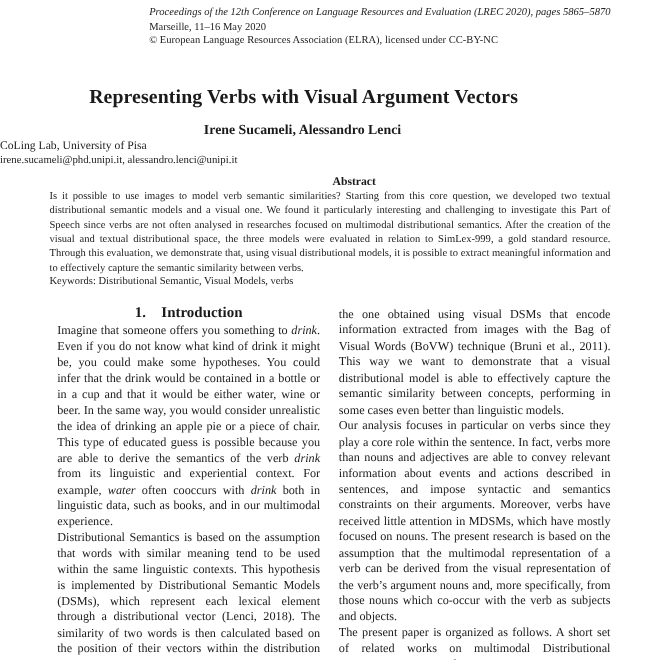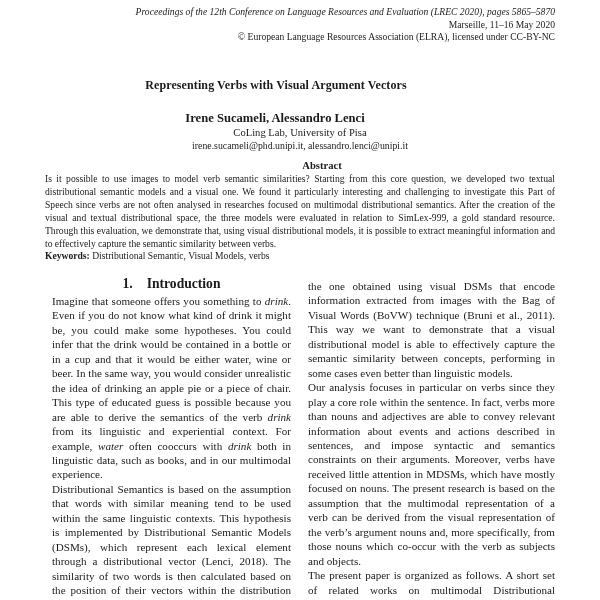--- a/index.html
+++ b/index.html
@@ -1,33 +1,33 @@
 <!DOCTYPE html>
 <html><head>
 <meta charset="utf-8">
 <style>
   html, body { margin:0; padding:0; background:#ffffff; }
   body { width:600px; height:600px; overflow:hidden; position:relative;
          font-family: "Liberation Serif", "DejaVu Serif", serif; color:#1a1a1a; }
-  .hdr { position:absolute; right:45px; top:6px; text-align:right;
+  .hdr { position:absolute; right:45px; top:6px; 
          font-size:9.6px; line-height:12.6px; color:#222; }
   .hdr .l1 { font-style:italic; }
   .title { position:absolute; left:0; width:552px; top:78px; text-align:center;
-           font-weight:bold; font-size:12px; letter-spacing:0.1px; }
+           font-weight:bold; font-size:18px; letter-spacing:0.1px; }
   .authors { position:absolute; left:0; width:550px; top:111px; text-align:center;
              font-weight:bold; font-size:12.6px; }
-  .aff { position:absolute; left:0; width:600px; top:126px; text-align:center;
+  .aff { position:absolute; left:0; width:600px; top:126px; text-align:left;
          font-size:10.6px; line-height:13.4px; }
   .aff .email { font-size:9.8px; }
   .abs-h { position:absolute; left:0; width:600px; top:160px; text-align:center;
            font-weight:bold; font-size:10.6px;padding-left:22px; }
   .abs { position:absolute; left:45px; width:510px; top:172px;
          font-size:9.6px; line-height:13px; text-align:justify; }
   .kw { position:absolute; left:45px; top:250px; font-size:9.6px; }
-  .kw b { font-weight:bold; }
+  .kw b { font-weight:normal; }
   .sec { position:absolute; left:52px; width:239px; top:276px; text-align:center;
          font-weight:bold; font-size:13.6px; }
   .sec .num { margin-right:14px; }
   .col { position:absolute; font-size:11.1px; line-height:14.45px; text-align:justify; hyphens:manual; }
   .col p { margin:0; }
   .colL { left:52px; width:239px; top:294px; }
   .colR { left:308px; width:247px; top:279px; }
   i { font-style:italic; }
 </style>
 </head>

